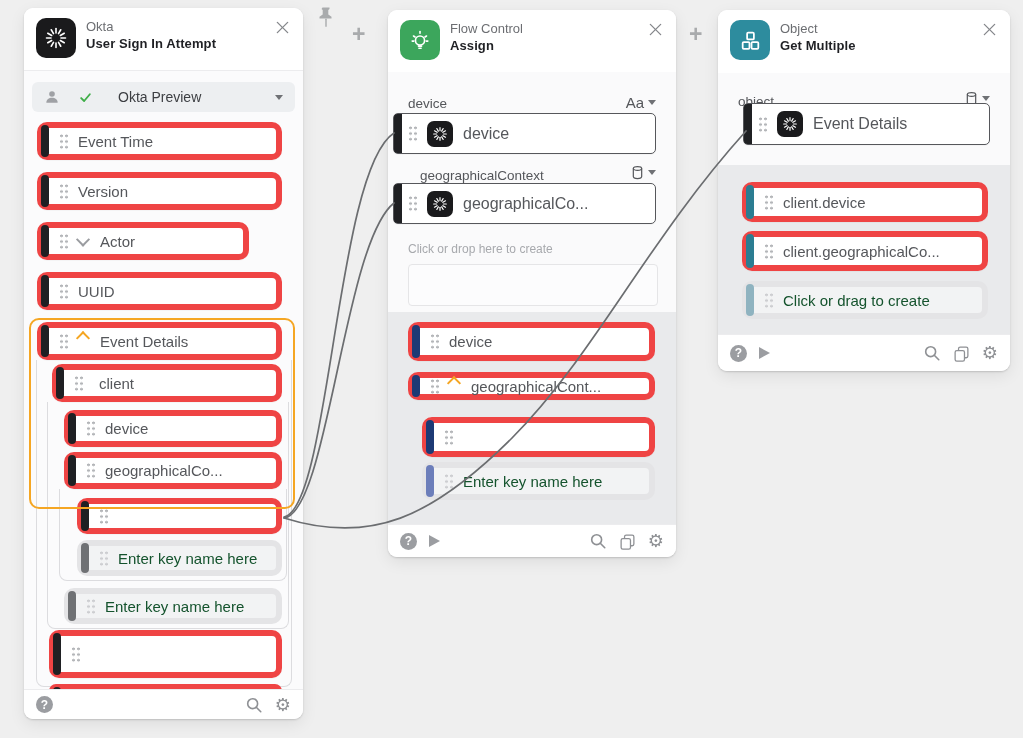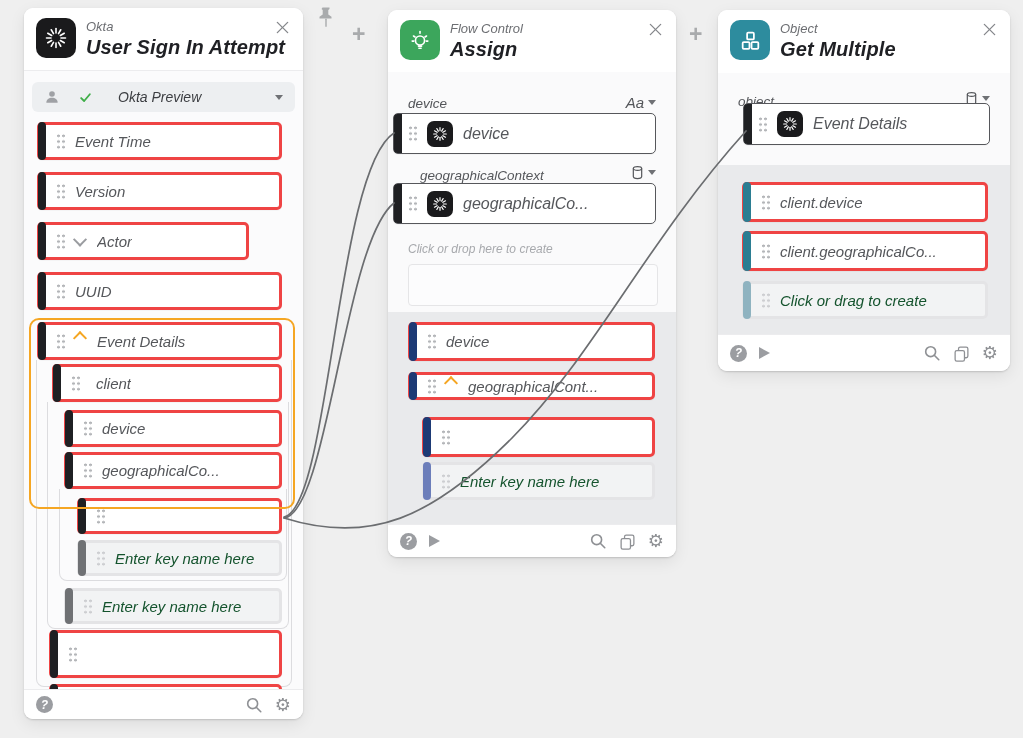--- a/index.html
+++ b/index.html
@@ -6,50 +6,49 @@
   body{
     width:1023px;height:738px;position:relative;overflow:hidden;
     background:#efefef;
     font-family:"Liberation Sans","DejaVu Sans",sans-serif;
     -webkit-font-smoothing:antialiased;
   }
   .abs{position:absolute;}
   .card{
     position:absolute;background:#fbfbfc;border-radius:9px;
     box-shadow:0 1px 2px rgba(0,0,0,.16),0 5px 16px rgba(0,0,0,.08);
-    font-style:italic;
   }
   .card-header{
     position:absolute;left:0;right:0;top:0;background:#fff;
     border-radius:9px 9px 0 0;border-bottom:1px solid #ececee;
   }
   .app-icon{
     position:absolute;left:12px;top:10px;width:40px;height:40px;border-radius:10px;
     display:flex;align-items:center;justify-content:center;
   }
   .app-label{position:absolute;left:62px;top:11px;font-size:13px;color:#6c6e72;}
-  .card-title{position:absolute;left:62px;top:28px;font-size:20px;font-weight:700;color:#1f2024;letter-spacing:.1px;}
+  .card-title{position:absolute;left:62px;top:28px;font-size:13px;font-weight:700;color:#1f2024;letter-spacing:.1px;}
   .close-btn{position:absolute;top:12px;right:12px;width:16px;height:16px;display:flex;cursor:pointer;}
   .section{position:absolute;left:0;right:0;}
   .sec-light{background:#fafafb;}
   .sec-gray{background:#e9eaec;}
   .card-footer{
     position:absolute;left:0;right:0;bottom:0;background:#fff;
     border-radius:0 0 9px 9px;border-top:1px solid #ececee;
     display:flex;align-items:center;padding:0 12px;gap:12px;z-index:8;
   }
   .spacer{flex:1;}
   .help-icon{
     width:17px;height:17px;border-radius:50%;background:#9b9da1;color:#fff;
     font-size:12px;font-weight:700;display:flex;align-items:center;justify-content:center;line-height:1;
   }
   .play-icon{width:0;height:0;border-left:11px solid #9b9da1;border-top:6.5px solid transparent;border-bottom:6.5px solid transparent;}
   .gear-glyph{font-size:18px;color:#8e9094;line-height:1;}
   .field{
-    position:absolute;background:#fff;border:3px solid #ef4444;border-radius:5px;
+    position:absolute;background:#fff;border:6px solid #ef4444;border-radius:10px;
     display:flex;align-items:center;box-sizing:border-box;padding-left:16px;z-index:2;
     box-shadow:0 1px 1px rgba(0,0,0,.03);
   }
   .bar{position:absolute;left:-2px;top:-3px;bottom:-3px;width:8px;border-radius:4px;background:#1f2023;}
   .bar.gray{background:#6f7174;}
   .bar.navy{background:#1d3a75;}
   .bar.blue{background:#6c7eba;}
   .bar.teal{background:#2b7d92;}
   .bar.teal-light{background:#8fb3c0;}
   .field.dark{border:1.5px solid #56575b;border-radius:5px;padding-left:14px;}

